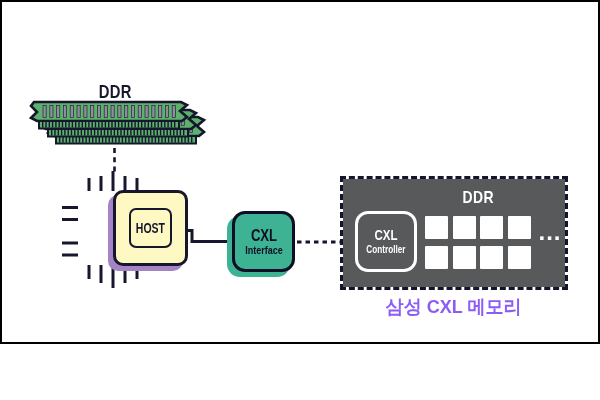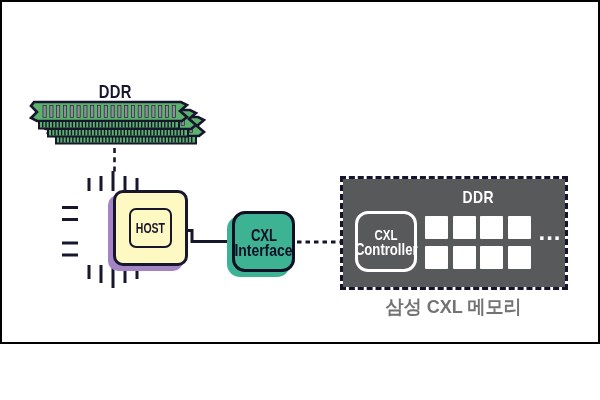--- a/index.html
+++ b/index.html
@@ -42,57 +42,57 @@
 
   
   .cxl-interface {
     left: 232px; top: 211px; width: 63px; height: 61px;
     background: #3eb394; border: 3px solid #0e0e24; border-radius: 13px;
     box-shadow: -5px 5px 0 0 #3eb394;
     z-index: 2; display: flex; flex-direction: column;
     align-items: center; justify-content: center; color: #0e0e24;
   }
   .cxl-interface .l1 { font-size: 16px; font-weight: 900; line-height: 17px; }
-  .cxl-interface .l2 { font-size: 17px; font-weight: 800; line-height: 13px; }
+  .cxl-interface .l2 { font-size: 11px; font-weight: 800; line-height: 13px; }
 
   
   .samsung-box {
     left: 340px; top: 176px; width: 228px; height: 114px;
     background: #58595b; background-clip: padding-box;
     border: 3px dashed #14142c;
     z-index: 2;
   }
   .cxl-controller {
     left: 12px; top: 32px; width: 62px; height: 61px;
     border: 3px solid #ffffff; border-radius: 13px;
     display: flex; flex-direction: column; align-items: center; justify-content: center;
     color: #ffffff;
   }
   .cxl-controller .l1 { font-size: 14px; font-weight: 900; line-height: 15px; }
-  .cxl-controller .l2 { font-size: 16px; font-weight: 800; line-height: 13px; }
+  .cxl-controller .l2 { font-size: 10px; font-weight: 800; line-height: 13px; }
   .ddr-dark-label {
     left: 85px; top: 9px; width: 100px; text-align: center;
     color: #ffffff; font-size: 17px; font-weight: 800; letter-spacing: 0.5px;
   }
   .chip-grid {
     left: 82px; top: 37px;
     display: grid; grid-template-columns: repeat(4, 23px);
     grid-auto-rows: 23px; column-gap: 4.5px; row-gap: 7px;
   }
   .chip-cell { background: #ffffff; border-radius: 1px; }
   .dots {
     left: 192px; top: 48px; width: 30px; height: 20px;
     color: #ffffff; font-size: 24px; font-weight: 900; letter-spacing: 1px;
     line-height: 10px; text-align: center;
   }
 
   
   .module-caption {
     left: 340px; top: 294px; width: 228px; text-align: center;
-    font-size: 19px; font-weight: 700; color: #737373; z-index: 2;
+    font-size: 19px; font-weight: 700; color: #8b5cf6; z-index: 2;
   }
   .module-caption .cond { transform: scaleX(0.95); }
 </style>
 </head>
 <body>
 
 <div class="canvas">
 
   <svg class="shapes" width="600" height="400" viewBox="0 0 600 400">
     <defs>

